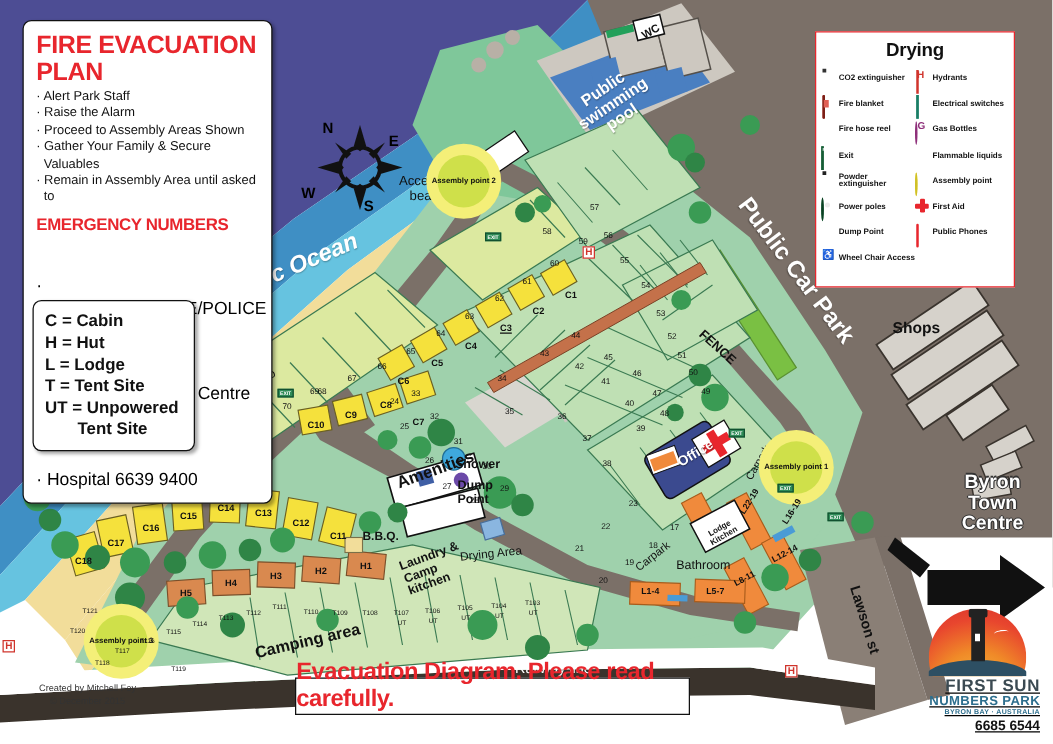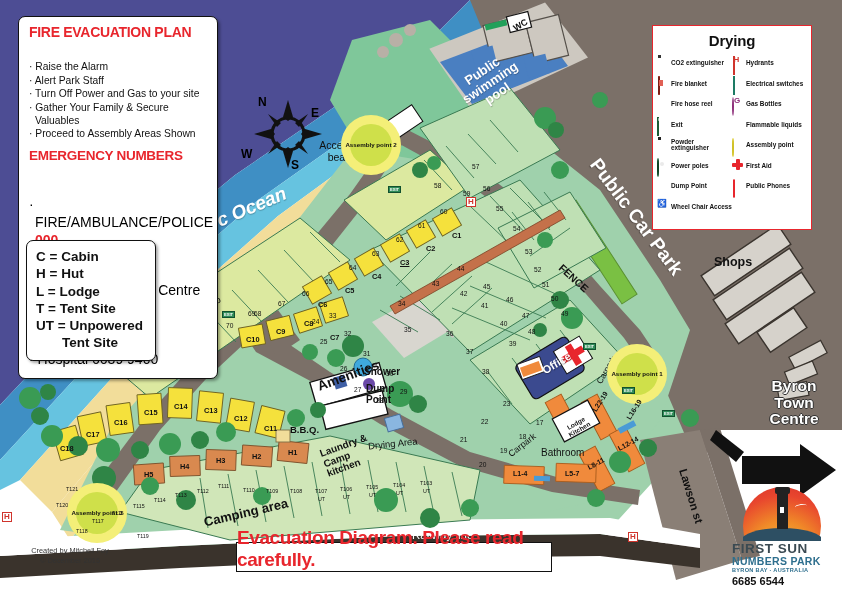--- a/index.html
+++ b/index.html
@@ -15,21 +15,21 @@
   
   .lbl { position:absolute; white-space:nowrap; pointer-events:none;
          font-family:"Liberation Sans", sans-serif; }
 
   
   .panel {
     position:absolute; background:#fff; border:1.5px solid #111;
     border-radius:7px; box-shadow:2px 2px 3px rgba(0,0,0,.35);
   }
   #info-panel { left:18px; top:16px; width:200px; padding:8px 10px 10px 10px; }
-  #info-panel h1 { color:#e8262d; font-size:14px; font-weight:bold; letter-spacing:-0.3px; line-height:1.1; margin-bottom:20px;}
+  #info-panel h1 { color:#e8262d; font-size:20px; font-weight:bold; letter-spacing:-0.3px; line-height:1.1; margin-bottom:2px;}
   #info-panel .sub { font-size:10.5px; color:#111; line-height:1.28; }
   #info-panel ul { list-style:none; }
   #info-panel li { font-size:10.3px; color:#111; line-height:1.3; text-indent:-6px; padding-left:6px; }
   #info-panel h2 { color:#e8262d; font-size:13.5px; font-weight:bold; margin-top:7px; letter-spacing:-0.3px;}
   #info-panel .em { font-size:14px; line-height:1.3; text-indent:-6px; padding-left:6px;margin-top:32px;}
   .red { color:#e8262d; font-weight:bold; }
 
   
   #key-panel { left:26px; top:240px; width:130px; padding:7px 9px 8px 9px; }
   #key-panel div { font-size:13.5px; font-weight:bold; color:#111; line-height:1.28; }
@@ -75,21 +75,21 @@
   .ic-first:after{content:"";position:absolute;left:0;top:3.5px;width:11px;height:4px;background:#e8262d;border-radius:1px;}
   .ic-phone{ width:10px;height:9px;border:1.5px solid #e8262d;margin:2px 0 0 1px;transform:skewX(-12deg);border-radius:2px;}
 
   
   #banner { position:absolute; left:236px; top:542px; width:316px; height:30px;
             background:#fff; border:1.6px solid #111; display:flex;
             align-items:flex-end; justify-content:center; }
   #banner span { color:#e8262d; font-size:19px; font-weight:bold; letter-spacing:-.4px; }
 
   
-  #logo { position:absolute; left:732px; top:487px; width:100px; height:105px; text-align:left; }
+  #logo { position:absolute; left:732px; top:487px; width:100px; height:105px; text-align:right;text-decoration:underline; }
   #logo .mark { position:relative; width:78px; height:54px; margin:0 auto; overflow:hidden; }
   #logo .sun { position:absolute; left:0; top:0; width:78px; height:78px; border-radius:50%;
                background:radial-gradient(circle at 50% 85%, #f5c242 0%, #f08a28 42%, #e8462e 75%, #d8332b 100%); }
   #logo .sea { position:absolute; left:-2px; bottom:0; width:82px; height:13px;
                background:#2d4f63; border-radius:50% 50% 0 0 / 100% 100% 0 0; }
   #logo .tower{ position:absolute; left:34px; top:4px; width:11px; height:38px; background:#222;
                 border-radius:2px 2px 0 0; }
   #logo .lamp { position:absolute; left:32px; top:0px; width:15px; height:7px; background:#222; border-radius:2px;}
   #logo .win  { position:absolute; left:37px; top:20px; width:4px; height:6px; background:#fff;}
   #logo .gull { position:absolute; left:52px; top:17px; width:12px; height:5px;
@@ -565,25 +565,25 @@
 <div class="exitbox" style="left:622px;top:387px;">EXIT</div>
 <div class="exitbox" style="left:662px;top:410px;">EXIT</div>
 
 <div class="hydbox" style="left:466px;top:197px;">H</div>
 <div class="hydbox" style="left:628px;top:532px;">H</div>
 <div class="hydbox" style="left:2px;top:512px;">H</div>
 
 <div class="panel" id="info-panel">
   <h1>FIRE EVACUATION PLAN</h1>
   <ul>
+    <li>· Alert Park Staff</li>
     <li>· Raise the Alarm</li>
-    <li>· Alert Park Staff</li>
-    <li>· Turn Off Power and Gas to your site</li>
+    <li>· Proceed to Assembly Areas Shown</li>
     <li>· Gather Your Family &amp; Secure Valuables</li>
-    <li>· Proceed to Assembly Areas Shown</li>
+    <li>· Remain in Assembly Area until asked to</li>
   </ul>
   <h2>EMERGENCY NUMBERS</h2>
   <div class="em"><span>· FIRE/AMBULANCE/POLICE </span><span class="red">000</span></div>
   <div class="em">· Byron Bay Medical Centre 6685 6206</div>
   <div class="em">· Hospital 6639 9400</div>
 </div>
 
 <div class="panel" id="key-panel">
   <div>C = Cabin</div>
   <div>H = Hut</div>

